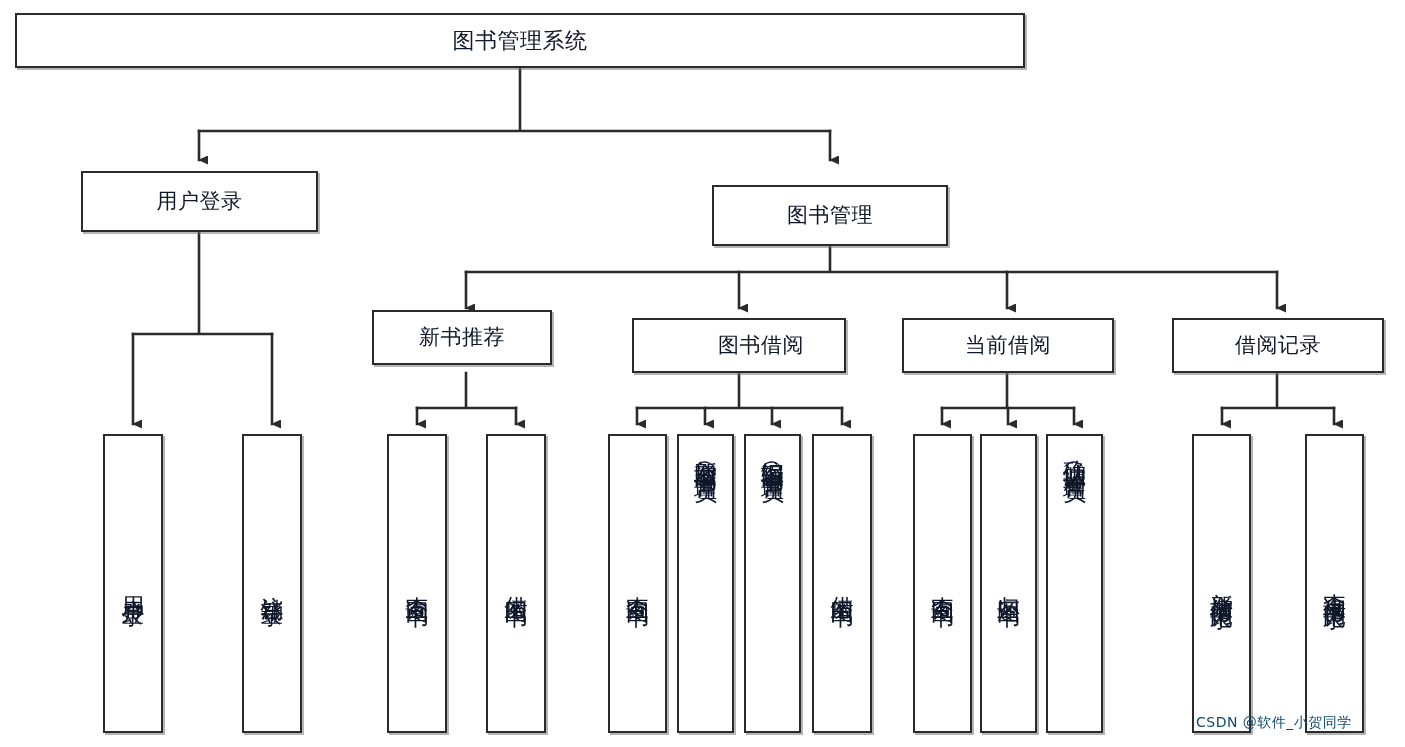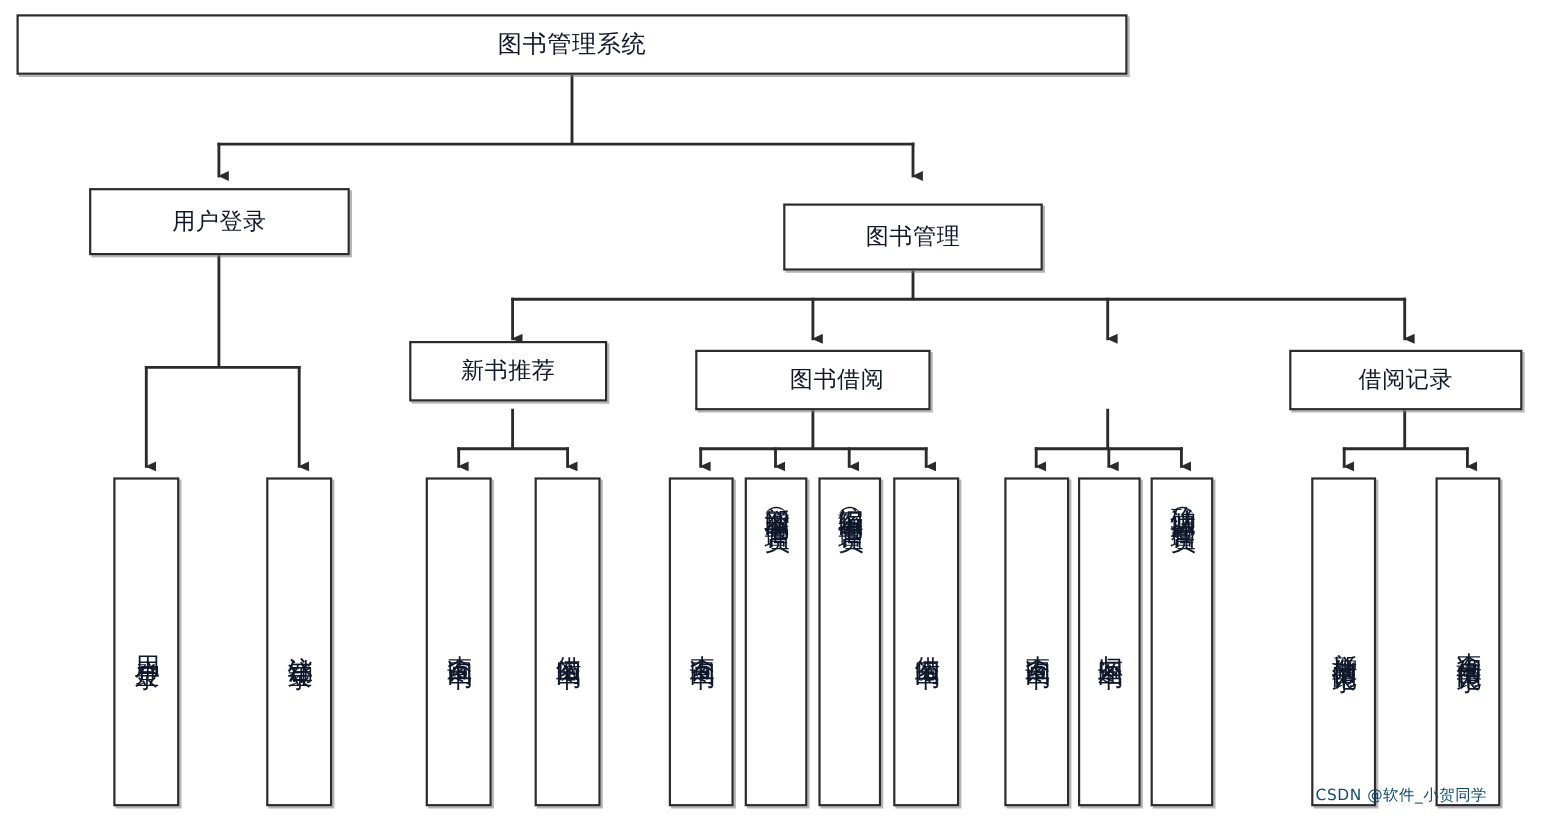--- a/index.html
+++ b/index.html
@@ -138,20 +138,23 @@
   </div>
 
   <div class="node horizontal" style="left:362px; top:310px; width:180px; height:55px;margin-left:10px;">
     <span class="node-label">新书推荐</span>
   </div>
 
   <div class="node horizontal" style="left:632px; top:318px; width:214px; height:55px;padding-left:44px;">
     <span class="node-label">图书借阅</span>
   </div>
 
+  <div class="node horizontal" style="left:902px; top:318px; width:212px; height:55px;">
+    <span class="node-label">当前借阅</span>
+  </div>
 
   <div class="node horizontal" style="left:1172px; top:318px; width:212px; height:55px;">
     <span class="node-label">借阅记录</span>
   </div>
 
   <div class="node vertical pad-top-mid" style="left:103px; top:434px; width:60px; height:299px;">
     <span class="node-label">用户登录</span>
   </div>
 
   <div class="node vertical pad-top-mid" style="left:242px; top:434px; width:60px; height:299px;">

